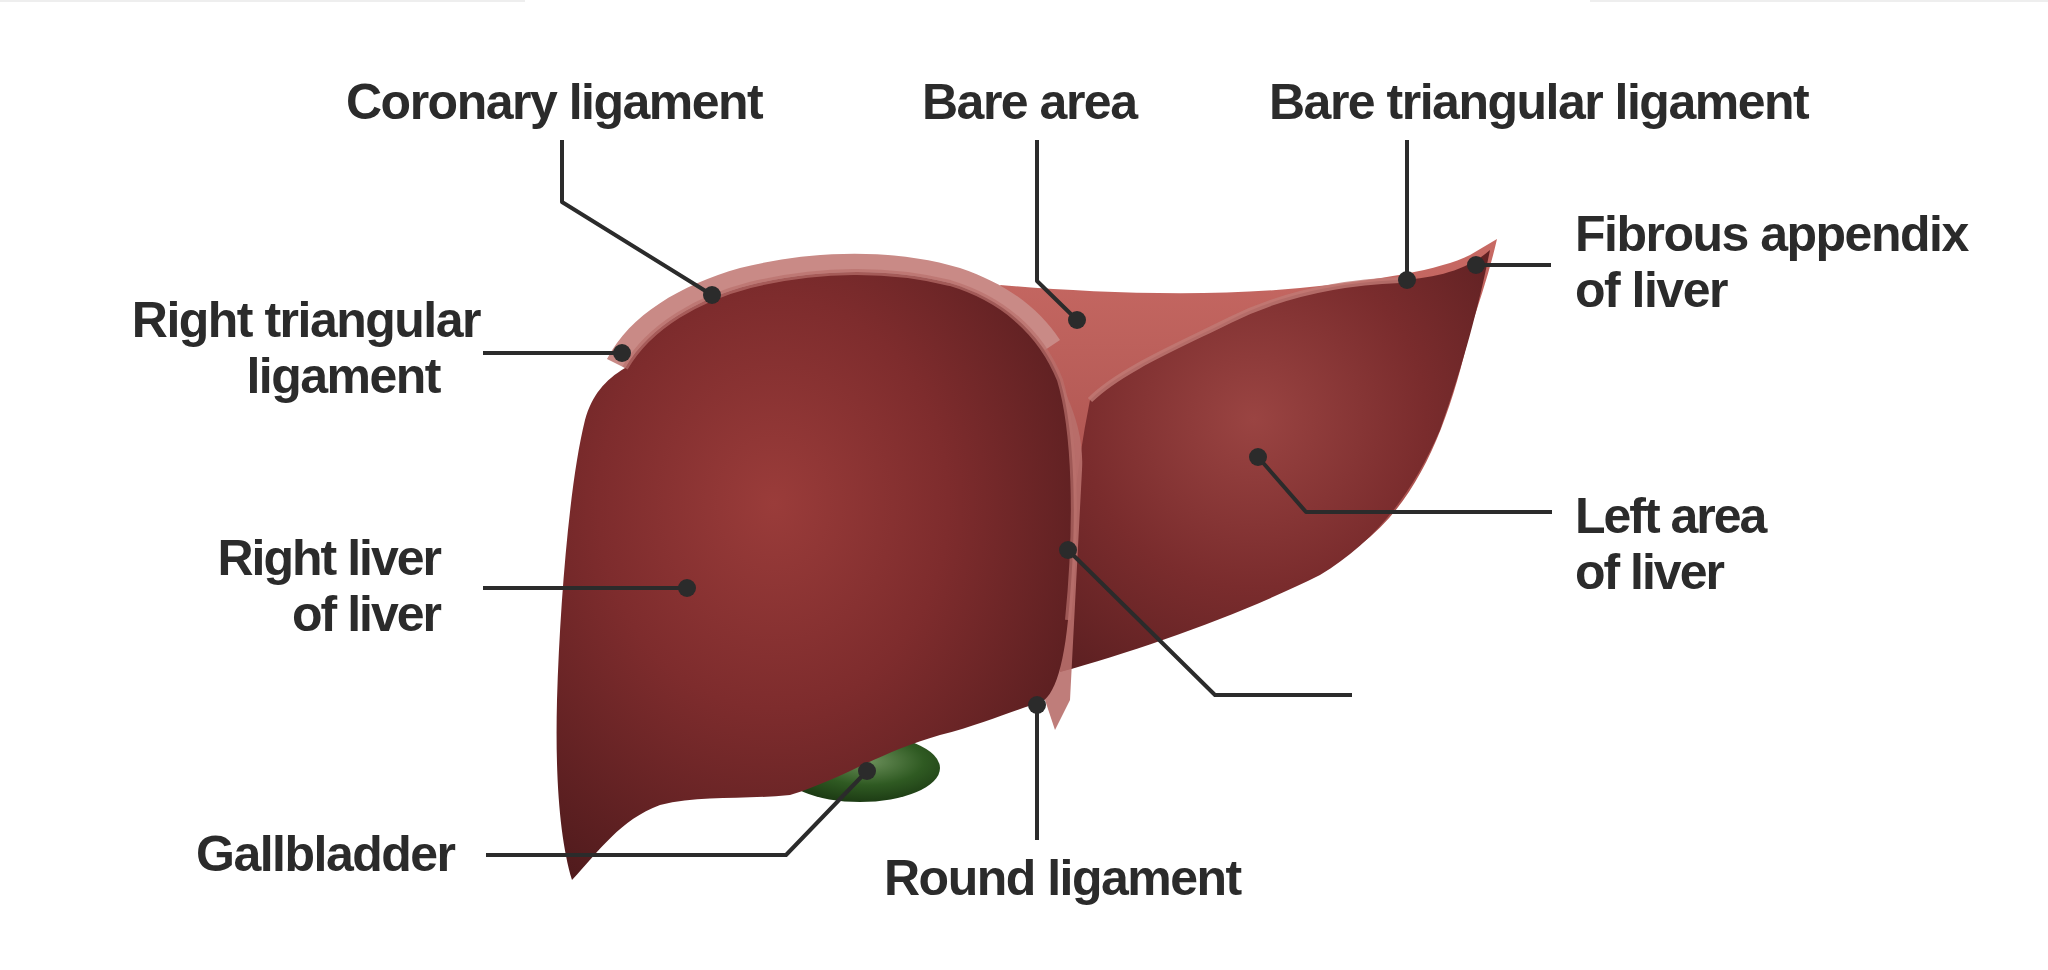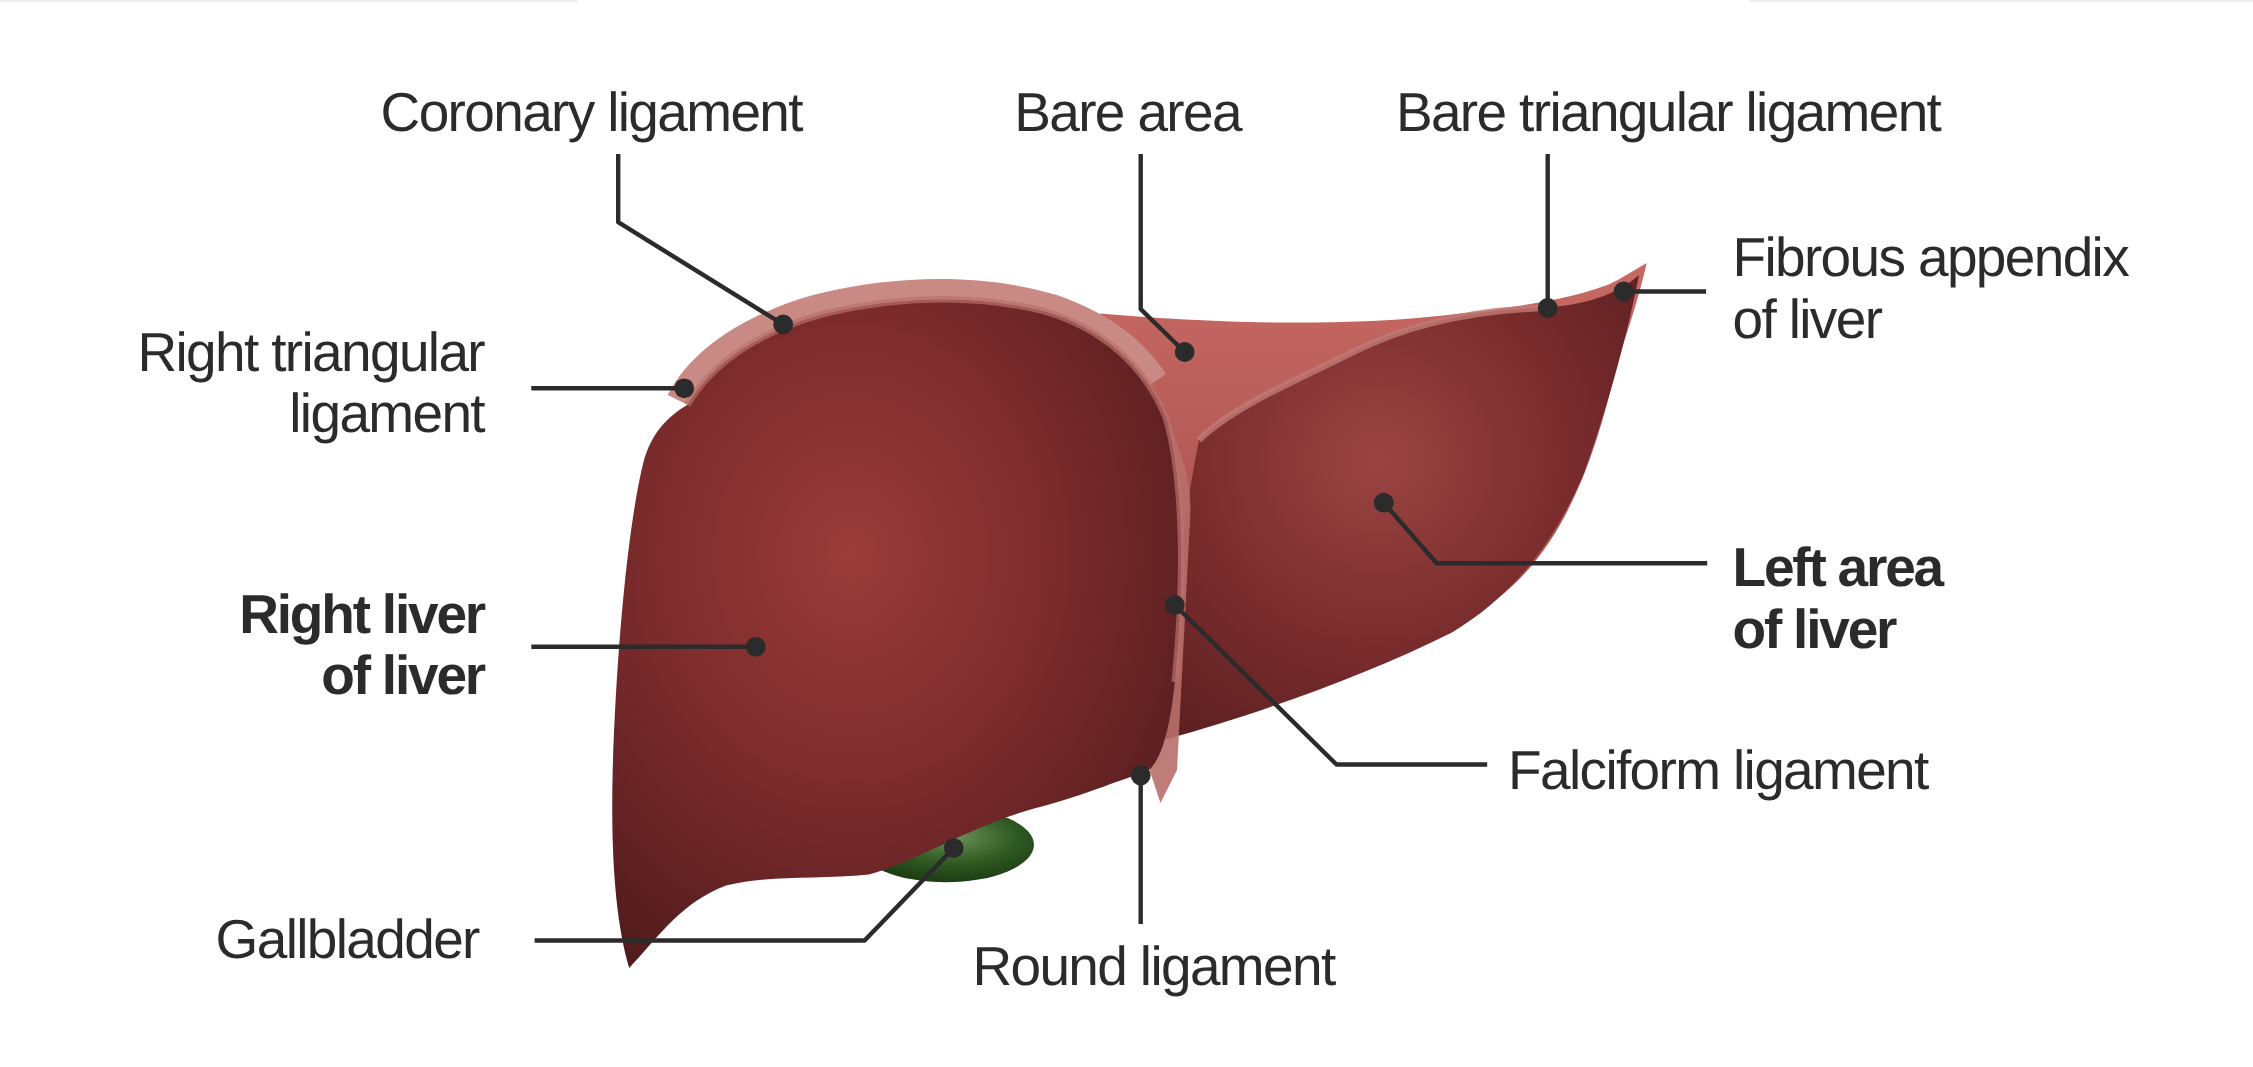--- a/index.html
+++ b/index.html
@@ -1,18 +1,18 @@
 <!DOCTYPE html>
 <html><head>
 <meta charset="utf-8">
 <style>
   html,body{margin:0;padding:0;background:#ffffff;}
   body{width:2048px;height:970px;position:relative;overflow:hidden;font-family:"Liberation Sans","DejaVu Sans",sans-serif;color:#2b2b2b;}
   #stage{position:absolute;left:0;top:0;width:2048px;height:970px;}
-  .lbl{position:absolute;font-size:50px;line-height:56px;letter-spacing:-1.5px;white-space:nowrap;color:#2b2b2b;}
+  .lbl{position:absolute;font-size:50px;line-height:56px;letter-spacing:-1.5px;white-space:nowrap;color:#2b2b2b;font-weight:bold;}
   .bold{font-weight:bold;letter-spacing:-2px;}
   .right{text-align:right;}
   .border-top{position:absolute;left:0;top:0;width:525px;height:2px;background:#eeeeee;}
   .border-top2{position:absolute;left:1590px;top:0;width:458px;height:2px;background:#eeeeee;}
 </style>
 </head>
 <body>
 
 <div id="stage">
   <div class="border-top"></div>
@@ -81,25 +81,24 @@
     </g>
   </svg>
 
   <div class="lbl" style="left:346px;top:74px;">Coronary ligament</div>
   <div class="lbl" style="left:922px;top:74px;">Bare area</div>
   <div class="lbl" style="left:1269px;top:74px;">Bare triangular ligament</div>
 
   <div class="lbl" style="left:1575px;top:206px;">Fibrous appendix</div>
   <div class="lbl" style="left:1575px;top:262px;">of liver</div>
 
-  <div class="lbl right" style="right:1608px;top:292px;">Right triangular</div>
+  <div class="lbl right" style="right:1568px;top:292px;">Right triangular</div>
   <div class="lbl right" style="right:1608px;top:348px;text-align:right;">ligament</div>
 
   <div class="lbl bold right" style="right:1608px;top:530px;">Right liver</div>
   <div class="lbl bold right" style="right:1608px;top:586px;">of liver</div>
 
   <div class="lbl bold" style="left:1575px;top:488px;">Left area</div>
   <div class="lbl bold" style="left:1575px;top:544px;">of liver</div>
 
-  <div class="lbl" style="left:1371px;top:672px;">Falciform ligament</div>
   <div class="lbl" style="left:196px;top:826px;">Gallbladder</div>
   <div class="lbl" style="left:884px;top:850px;text-align:right;">Round ligament</div>
 </div>
 
 </body></html>

